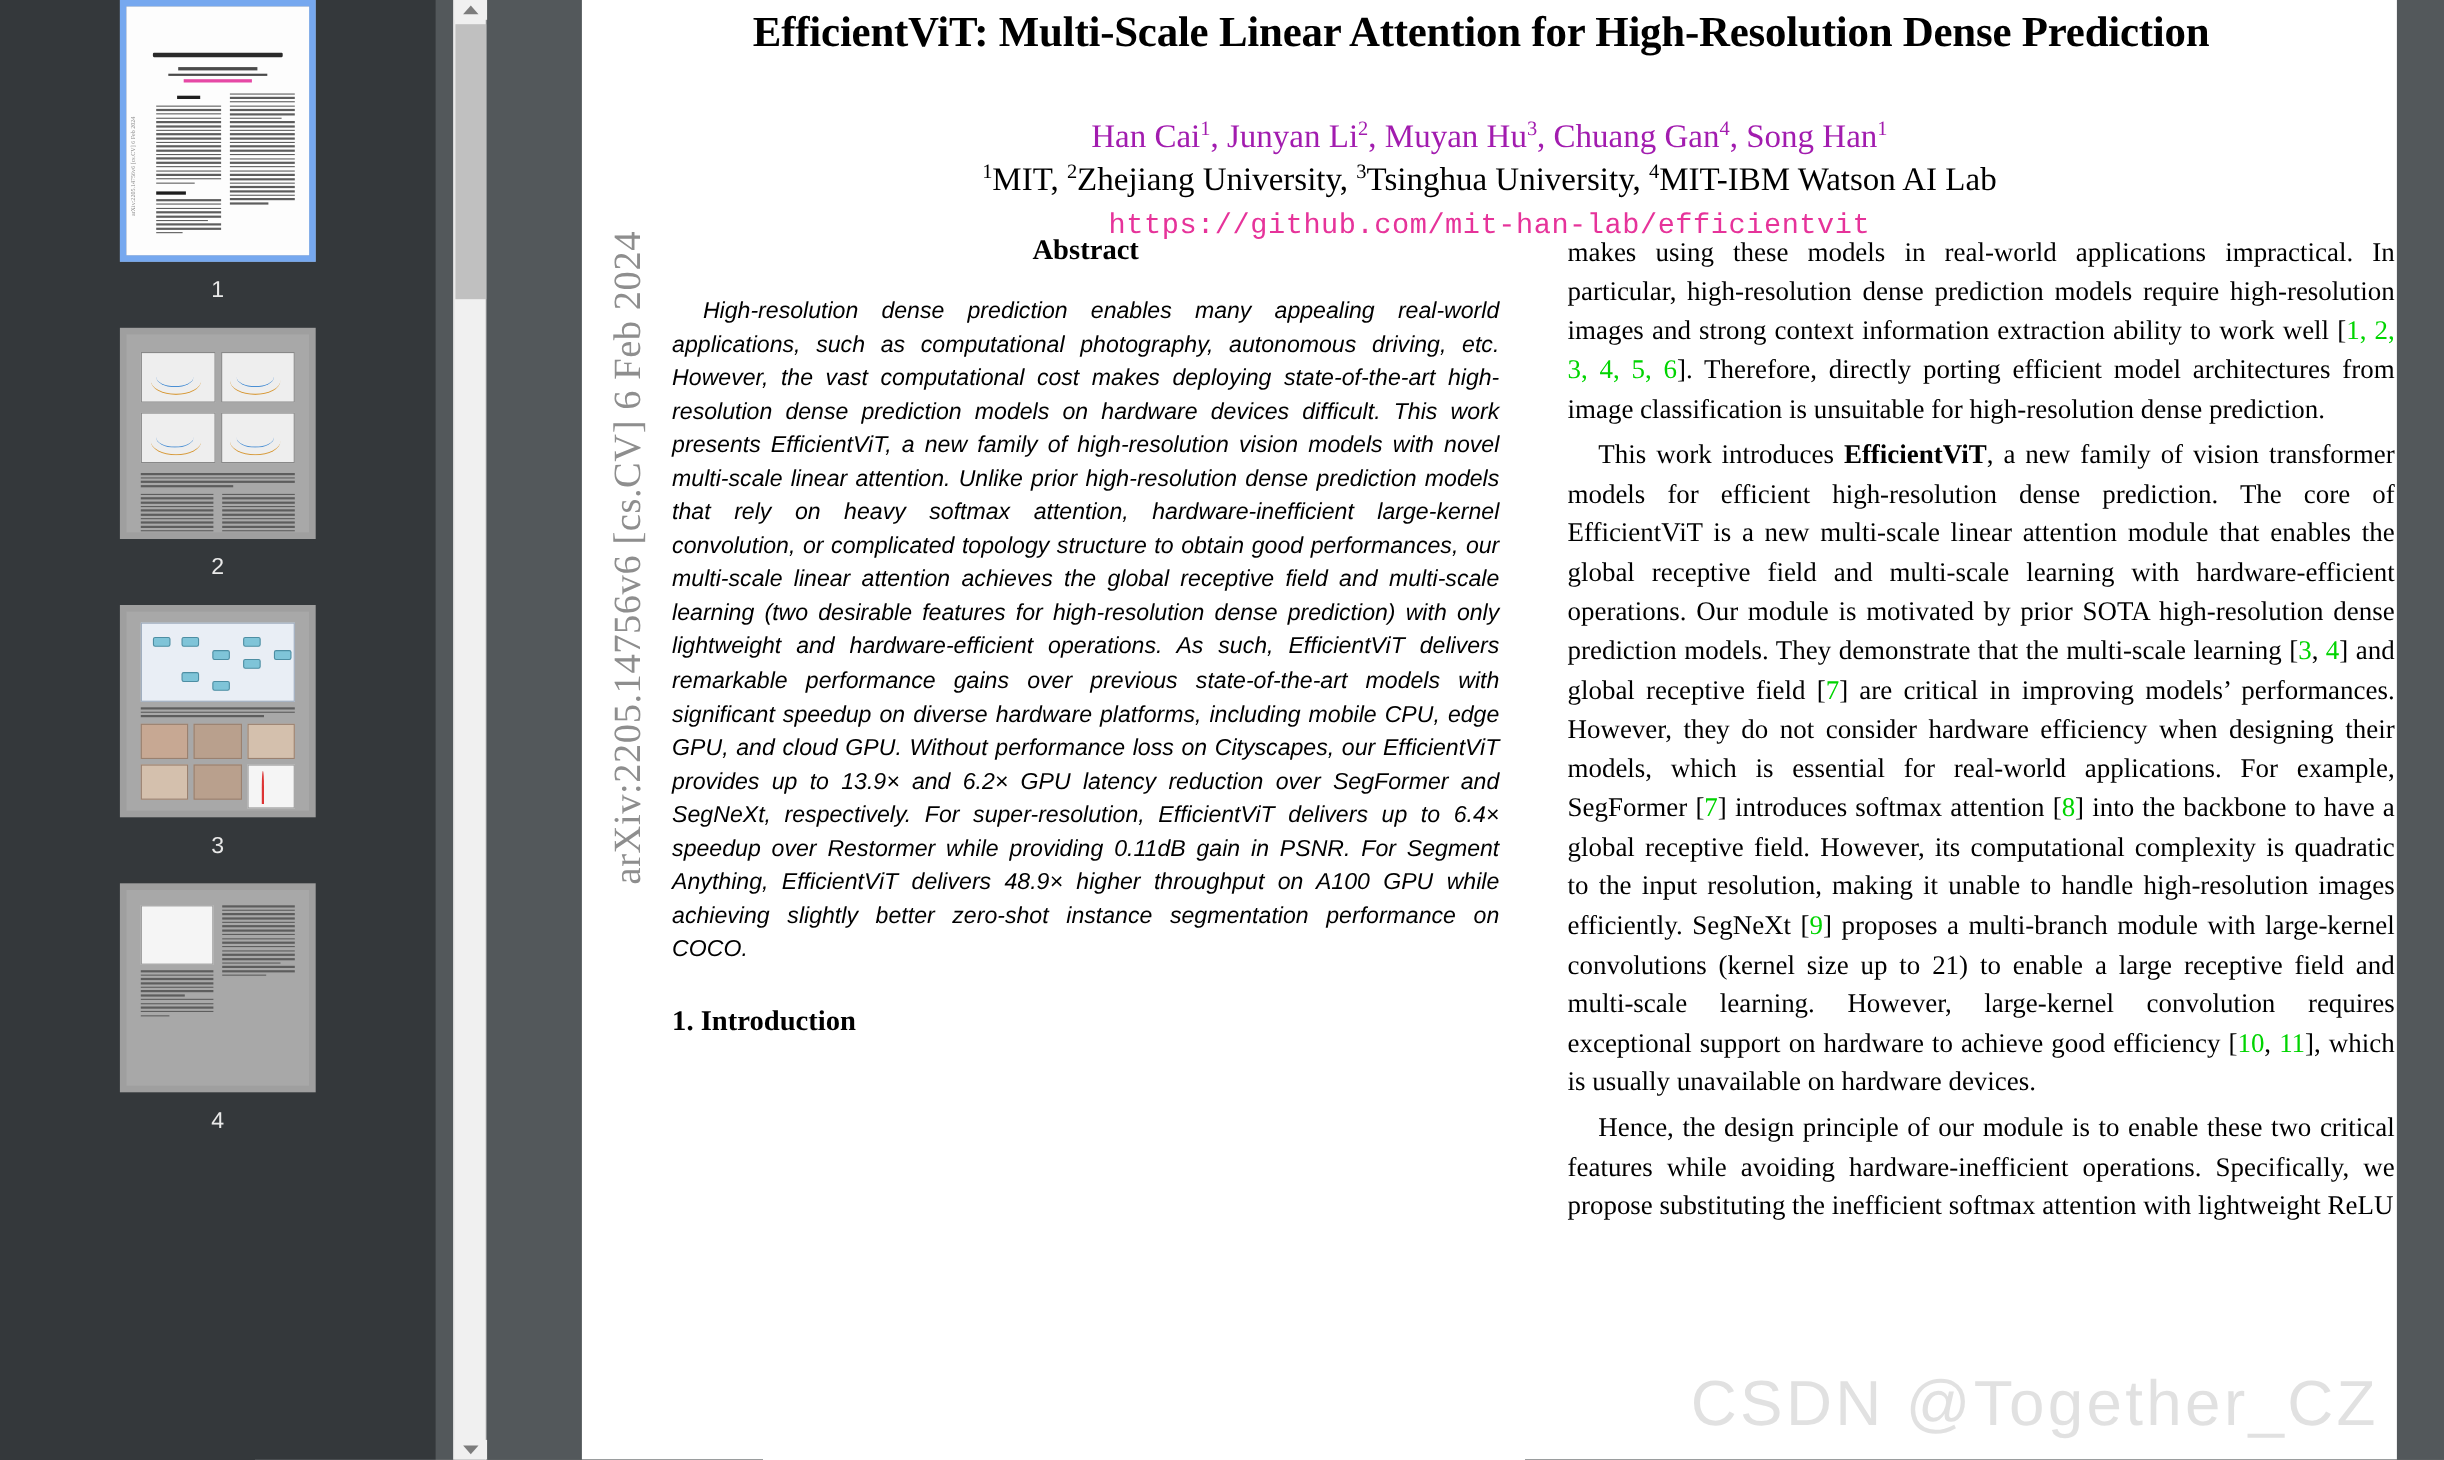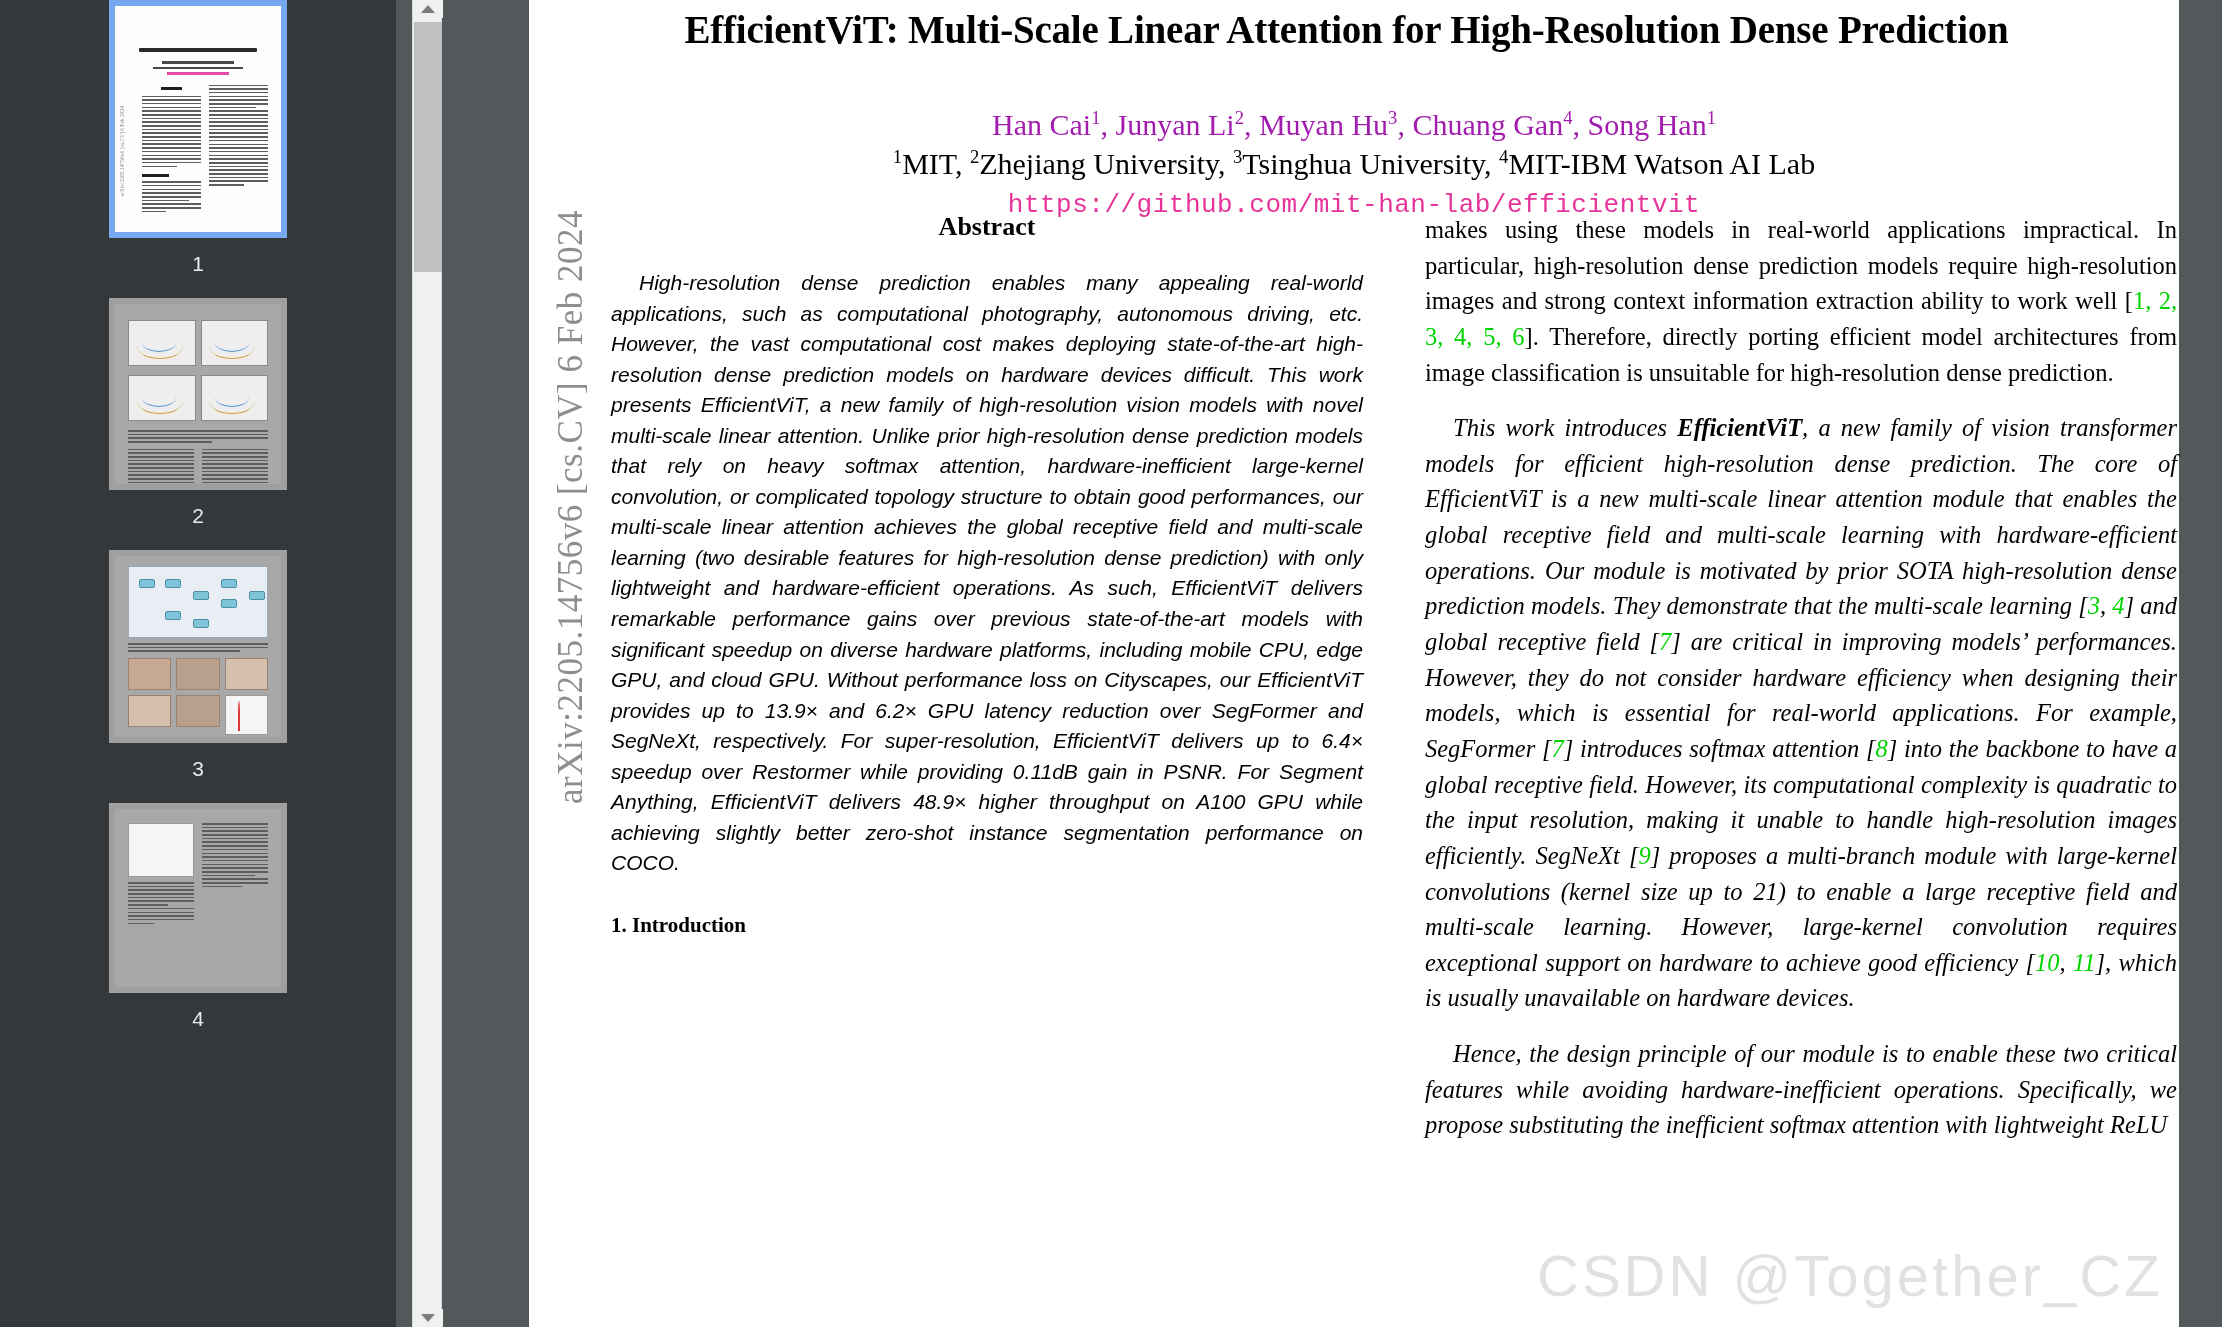--- a/index.html
+++ b/index.html
@@ -228,21 +228,21 @@
     font-family: "Liberation Serif", serif;
     font-weight: bold;
     font-size: 26px;
     text-align: center;
     color: #000;
     margin-bottom: 26px;
   }
   .sec-head-left {
     font-family: "Liberation Serif", serif;
     font-weight: bold;
-    font-size: 21px;
+    font-size: 26px;
     color: #000;
     margin: 34px 0 14px 0;
   }
   .abstract-body {
     font-family: Liberation Sans, sans-serif;
     font-style: italic;
     font-size: 21px;
     line-height: 1.455;
     text-align: justify;
     text-indent: 28px;
@@ -250,21 +250,21 @@
     hyphens: none;
   }
   .body-text {
     font-family: "Liberation Serif", serif;
     font-size: 24.5px;
     line-height: 1.455;
     text-align: justify;
     color: #000;
   }
   .body-text p { text-indent: 28px; margin-bottom: 0; }
-  .body-text p + p { margin-top: 20px; font-style: italic; }
+  .body-text p + p { margin-top: 6px; }
   .cite { color: #00d400; }
   b.strong { font-weight: bold; }
 
   .watermark {
     position: absolute;
     left: 1008px;
     top: 1242px;
     font-family: "Liberation Sans", sans-serif;
     font-size: 58px;
     color: rgba(120,120,120,0.22);

